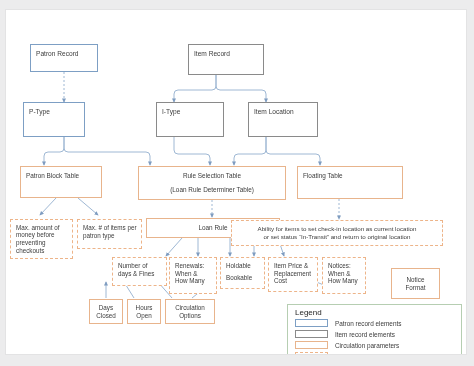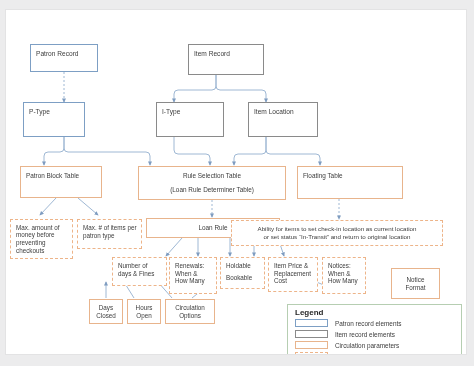--- a/index.html
+++ b/index.html
@@ -32,21 +32,21 @@
   .n-circ{border:1px solid #e8b48c;}
   .n-loan{border:1px dashed #edb489;}
   .node .ln{display:block;width:100%;}
   .lbl-left{align-items:flex-start;text-align:left;padding-left:5px;}
   .lbl-tl{justify-content:flex-start;padding-top:5px;}
   
   #legend{
     position:absolute;left:281px;top:294px;width:175px;height:63px;
     border:1px solid #b6ceb2;background:#ffffff;box-sizing:border-box;z-index:3;
   }
-  #legend .ttl{font-size:8px;font-weight:bold;color:#262626;margin:3px 0 1px 7px;}
+  #legend .ttl{font-size:8px;font-weight:normal;color:#262626;margin:3px 0 1px 7px;}
   .lrow{display:flex;align-items:center;height:10px;margin:0 0 1px 7px;}
   .sw{width:33px;height:8px;box-sizing:border-box;background:#fff;flex:0 0 auto;}
   .sw-patron{border:1px solid #7d9fc4;}
   .sw-item{border:1px solid #8a8a8a;}
   .sw-circ{border:1px solid #e8b48c;}
   .sw-loan{border:1px dashed #edb489;}
   .ltxt{font-size:6.4px;color:#3c3c3c;margin-left:7px;white-space:nowrap;}
 </style>
 </head>
 <body>

